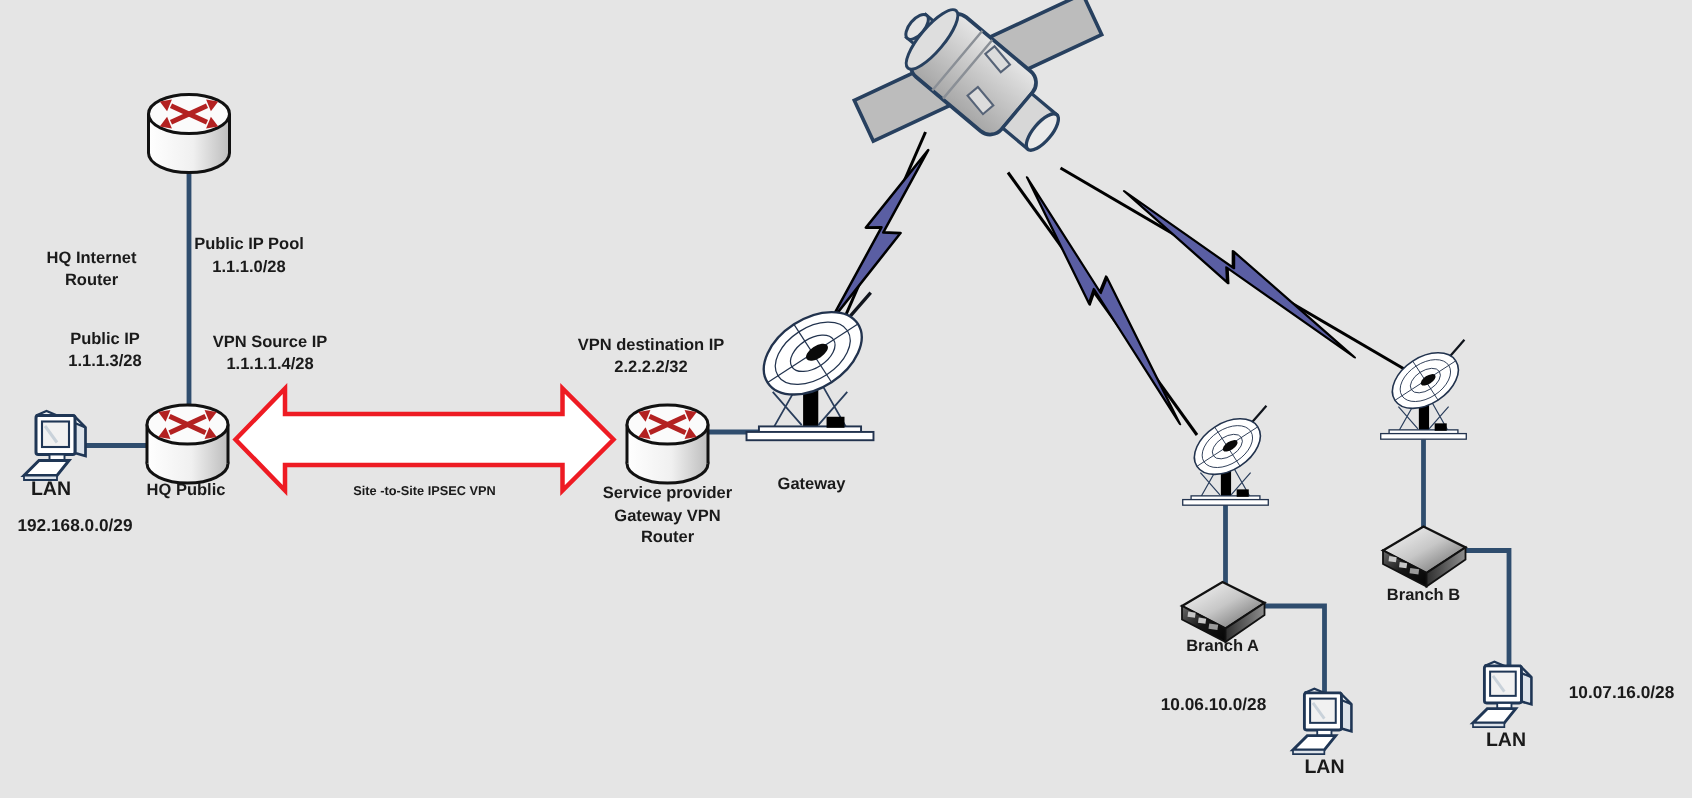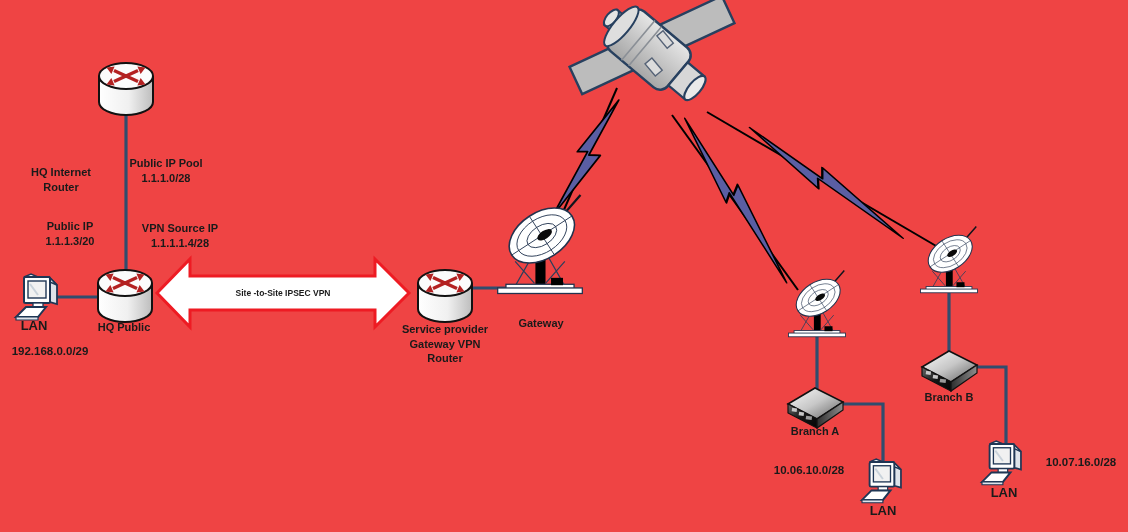--- a/index.html
+++ b/index.html
@@ -1,28 +1,28 @@
 <!DOCTYPE html>
 <html><head>
 <meta charset="utf-8">
 <style>
   html,body{margin:0;padding:0;background:#fff;}
   .stage{
-    position:relative;width:1128px;height:532px;background:#ef4444;overflow:hidden;
+    position:relative;width:1128px;height:532px;background:#e5e5e5;overflow:hidden;
     font-family:"Liberation Sans",sans-serif;
   }
   .stage svg{position:absolute;left:0;top:0;}
   .lbl{
     position:absolute;transform:translateX(-50%);
     font:bold 11px "Liberation Sans",sans-serif;
     color:#1a1a1a;text-align:center;white-space:pre-line;line-height:1.32;
   }
   .lbl.lan{font-size:13px;}
   .lbl.subnet{font-size:11.5px;white-space:nowrap;text-align:right;}
-  .lbl.tiny{font-size:8.5px;white-space:nowrap;}
+  .lbl.tiny{font-size:8.5px;white-space:nowrap;margin-top:34px;}
 </style>
 </head>
 <body>
 
 <div class="stage">
 
 <svg width="1128" height="532" viewBox="0 0 1128 532">
   <defs>
     <linearGradient id="gBody" x1="0" y1="0" x2="1" y2="0">
       <stop offset="0" stop-color="#ffffff"></stop>
@@ -161,28 +161,30 @@
 
   <use href="#modem" transform="translate(788,387)"></use>
   <use href="#modem" transform="translate(922,350)"></use>
 </svg>
 
 <div class="lbl" style="left:61px;top:165px">HQ Internet
 Router</div>
 <div class="lbl" style="left:166px;top:156px">Public IP Pool
 1.1.1.0/28</div>
 <div class="lbl" style="left:70px;top:219px">Public IP
-1.1.1.3/20</div>
+1.1.1.3/28</div>
 <div class="lbl" style="left:180px;top:221px">VPN Source IP
 1.1.1.1.4/28</div>
 <div class="lbl lan" style="left:34px;top:317px">LAN</div>
 <div class="lbl" style="left:124px;top:320px">HQ Public</div>
 <div class="lbl subnet" style="left:50px;top:344px">192.168.0.0/29</div>
 
 <div class="lbl tiny" style="left:283px;top:288px">Site -to-Site IPSEC VPN</div>
+<div class="lbl" style="left:434px;top:223px">VPN destination IP
+2.2.2.2/32</div>
 <div class="lbl" style="left:445px;top:322px">Service provider
 Gateway VPN
 Router</div>
 
 <div class="lbl" style="left:541px;top:316px">Gateway</div>
 
 <div class="lbl" style="left:815px;top:424px">Branch A</div>
 <div class="lbl subnet" style="left:809px;top:463px">10.06.10.0/28</div>
 <div class="lbl lan" style="left:883px;top:502px">LAN</div>
 

